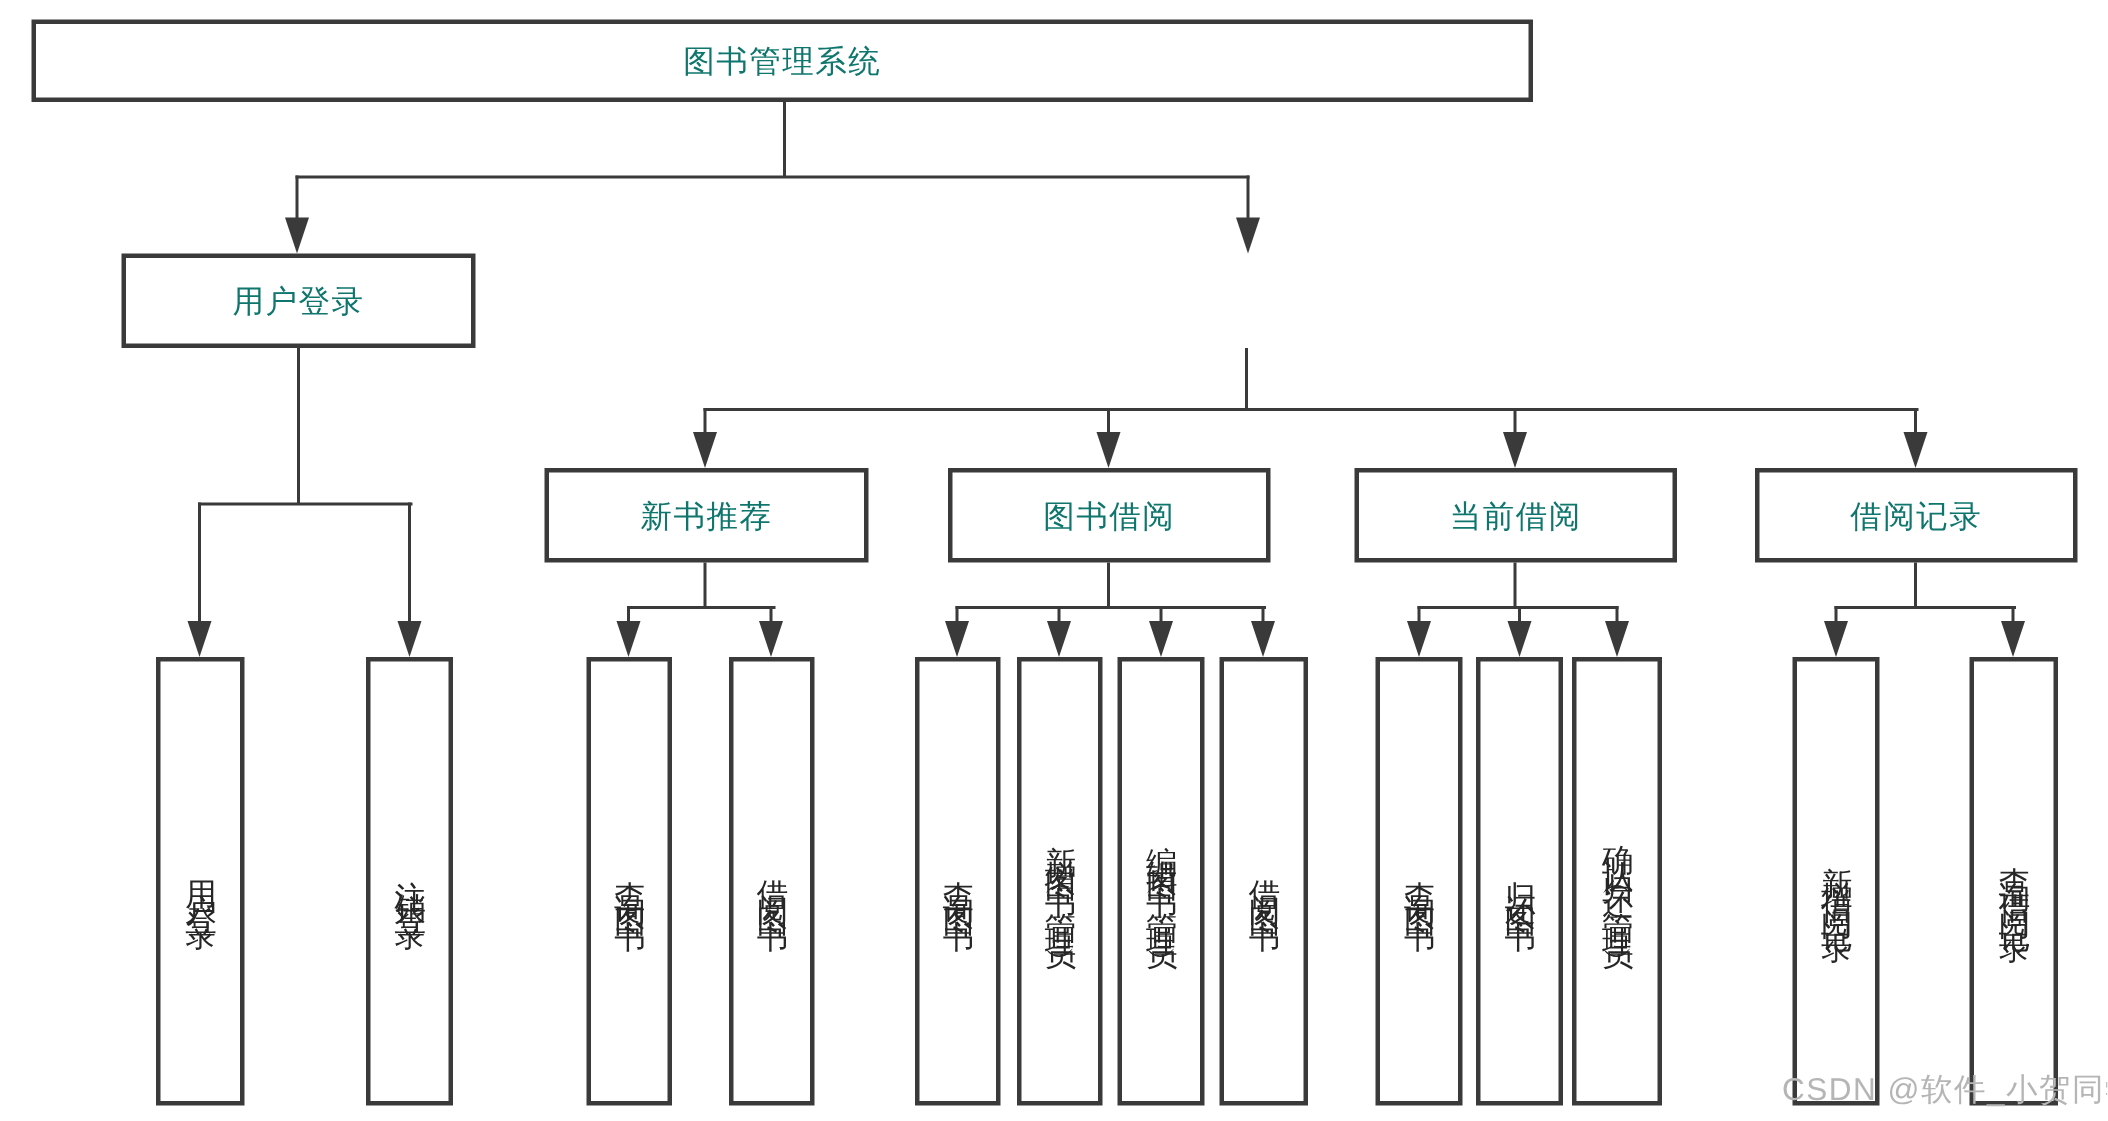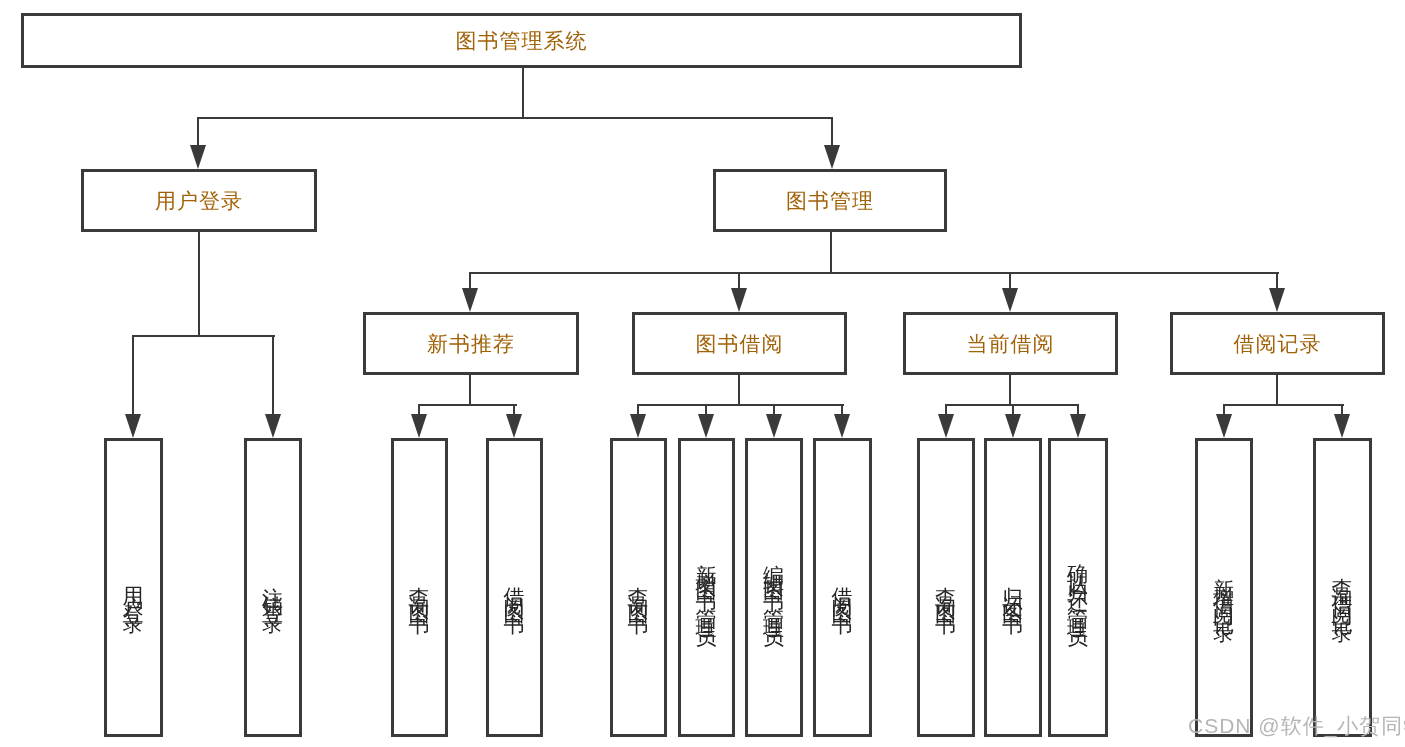--- a/index.html
+++ b/index.html
@@ -12,21 +12,21 @@
     color:#262626;
   }
   .hbox{
     position:absolute;
     box-sizing:border-box;
     background:#ffffff;
     border:3px solid #3a3a3a;
     display:flex;align-items:center;justify-content:center;
     font-size:21px;
     letter-spacing:1px;
-    color:#a16207;
+    color:#0f766e;
   }
   .vbox{
     position:absolute;
     box-sizing:border-box;
     background:#ffffff;
     border:3px solid #3a3a3a;
     display:flex;align-items:center;justify-content:center;
     color:#262626;
   }
   .vlabel{
@@ -64,23 +64,20 @@
 
   <div class="line" style="left:522px;top:68px;width:2px;height:50px;"></div>
   <div class="line" style="left:197px;top:117px;width:636px;height:2px;"></div>
   <div class="line" style="left:197px;top:117px;width:2px;height:31px;"></div>
   <div class="line" style="left:831px;top:117px;width:2px;height:31px;"></div>
   <div class="arrow" style="left:190px;top:145px;"></div>
   <div class="arrow" style="left:824px;top:145px;"></div>
 
   <div class="hbox" style="left:81px;top:169px;width:236px;height:63px;">
     <span>用户登录</span>
-  </div>
-  <div class="hbox" style="left:713px;top:169px;width:234px;height:63px;">
-    <span>图书管理</span>
   </div>
 
   <div class="line" style="left:198px;top:232px;width:2px;height:104px;"></div>
   <div class="line" style="left:132px;top:335px;width:143px;height:2px;"></div>
   <div class="line" style="left:132px;top:335px;width:2px;height:80px;"></div>
   <div class="line" style="left:272px;top:335px;width:2px;height:80px;"></div>
   <div class="arrow" style="left:125px;top:414px;"></div>
   <div class="arrow" style="left:265px;top:414px;"></div>
 
   <div class="line" style="left:830px;top:232px;width:2px;height:42px;"></div>

